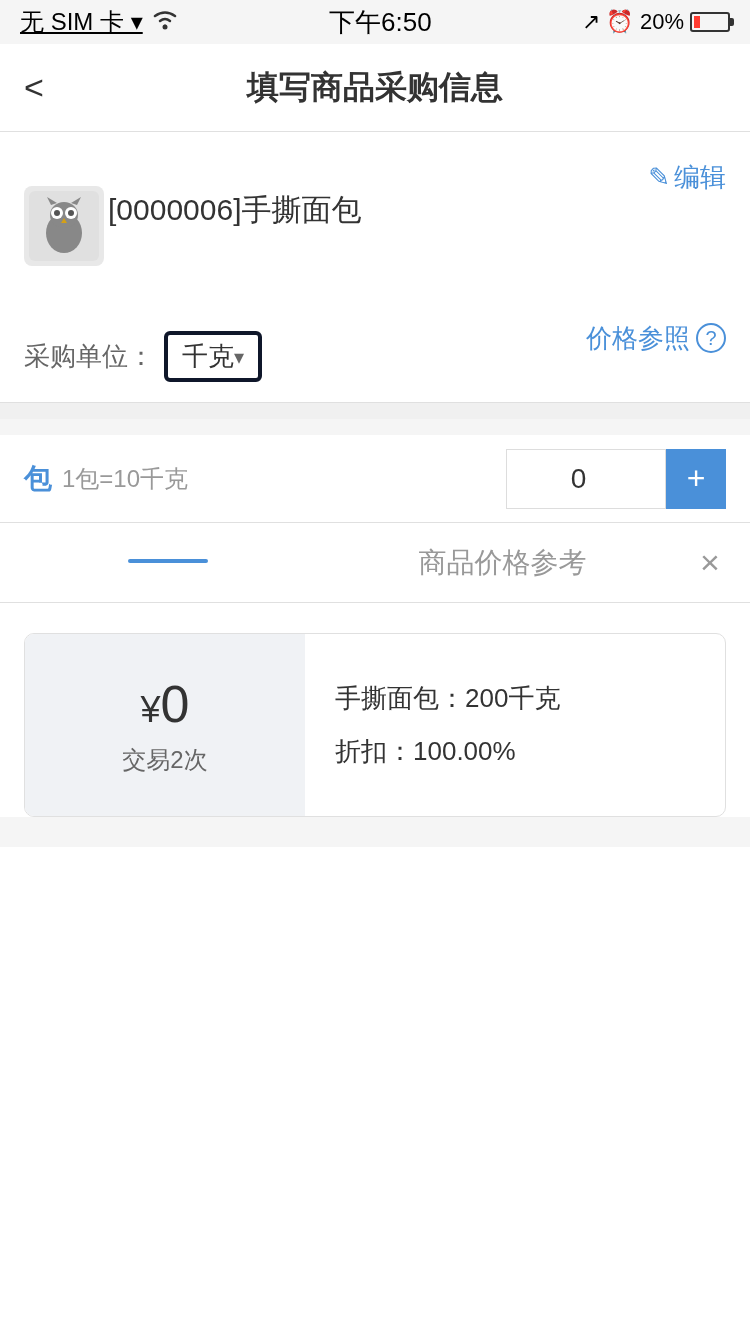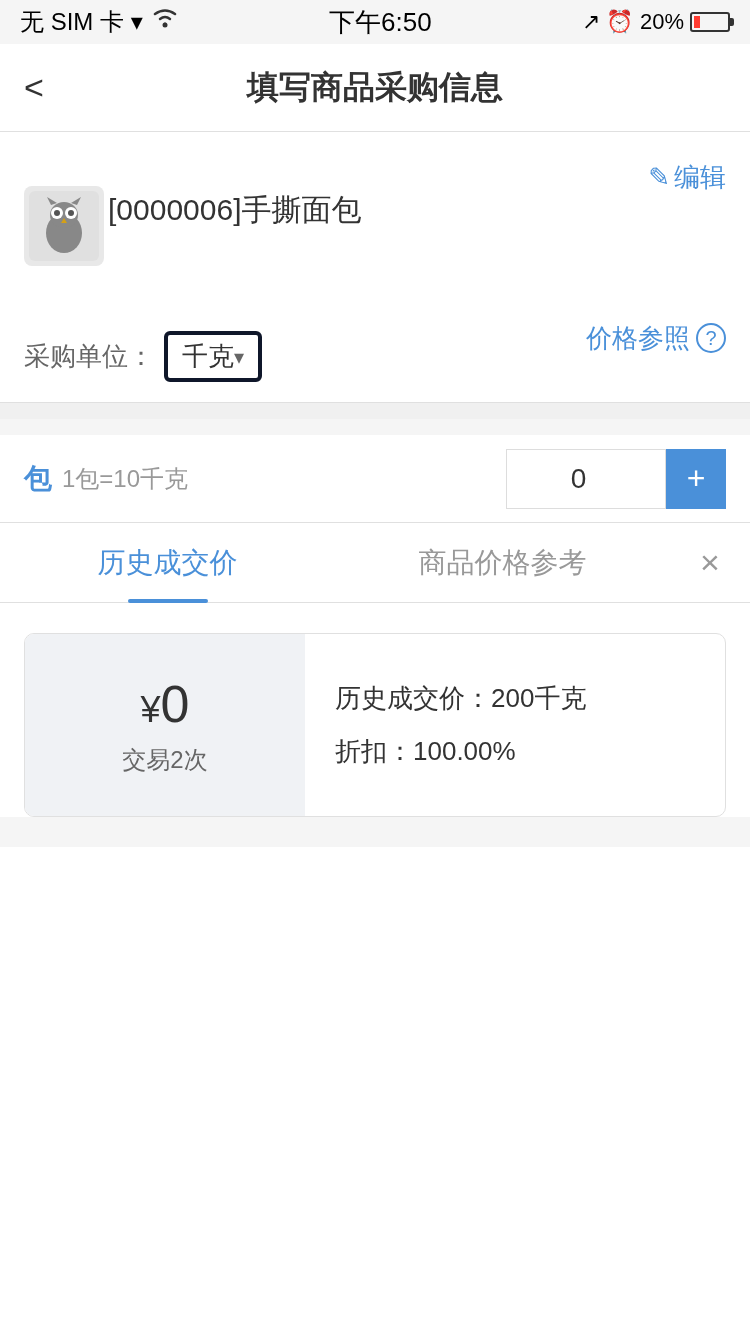--- a/index.html
+++ b/index.html
@@ -16,21 +16,21 @@
     .status-bar {
       width: 750px;
       height: 44px;
       background: #f5f5f5;
       display: flex;
       align-items: center;
       justify-content: space-between;
       padding: 0 20px;
       font-size: 24px;
     }
-    .status-left { display: flex; align-items: flex-start; gap: 8px; font-size: 24px; }
+    .status-left { display: flex; align-items: center; gap: 8px; font-size: 24px; text-decoration: underline; }
     .status-center { font-size: 26px; font-weight: 500; }
     .status-right { display: flex; align-items: center; gap: 6px; font-size: 22px; }
     .battery-icon {
       width: 40px; height: 20px; border: 2px solid #333; border-radius: 3px; position: relative; display: inline-flex; align-items: center; padding: 2px;
     }
     .battery-icon::after {
       content: ''; position: absolute; right: -6px; top: 50%; transform: translateY(-50%);
       width: 4px; height: 8px; background: #333; border-radius: 0 2px 2px 0;
     }
     .battery-fill {
@@ -369,36 +369,35 @@
   </div>
   <div class="quantity-control">
     <input class="qty-input" type="number" value="0" style="">
     <button class="qty-plus">+</button>
   </div>
 </div>
 
 <div class="tabs-section">
   <div class="tabs-header">
     <div class="tab-item active">
-      <span>历史成交价</span>
       <div class="tab-underline"></div>
     </div>
     <div class="tab-item">
       <span>商品价格参考</span>
     </div>
     <div class="tab-close">×</div>
   </div>
 
   <div class="price-card">
     <div class="price-card-left">
       <div class="price-value">
         <span class="price-currency">¥</span><span>0</span>
       </div>
       <div class="price-trade-count">交易2次</div>
     </div>
     <div class="price-card-right">
-      <div class="price-detail-row">历史成交价：200千克</div>
+      <div class="price-detail-row">手撕面包：200千克</div>
       <div class="price-detail-row">折扣：100.00%</div>
     </div>
   </div>
 </div>
 
 <div class="bottom-space"></div>
 
 </body></html>

